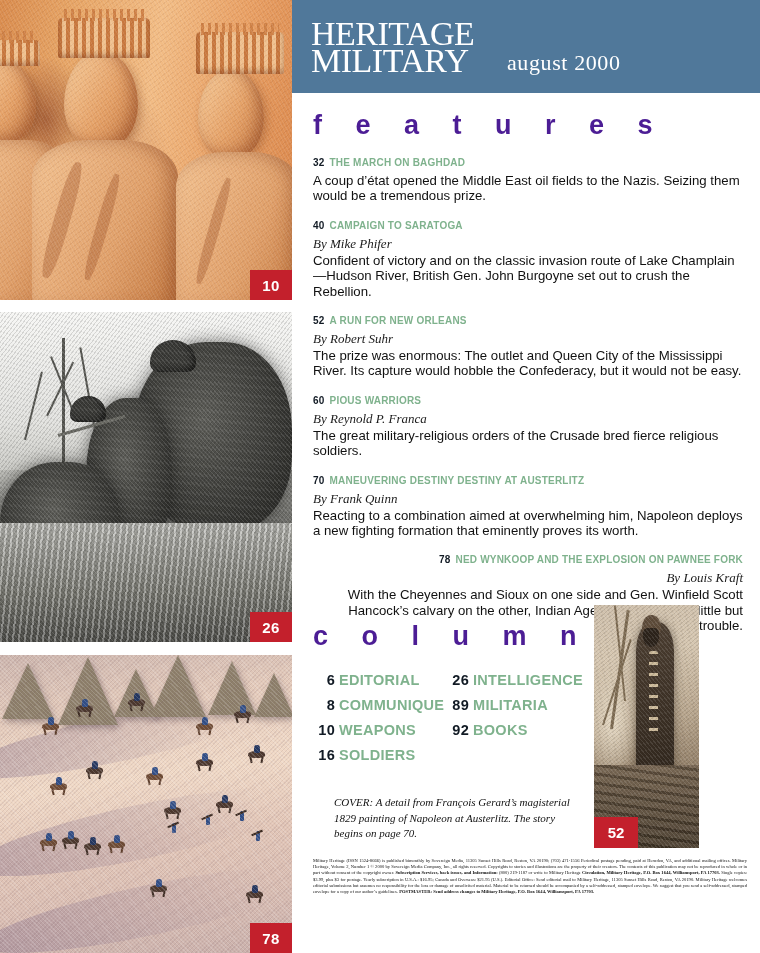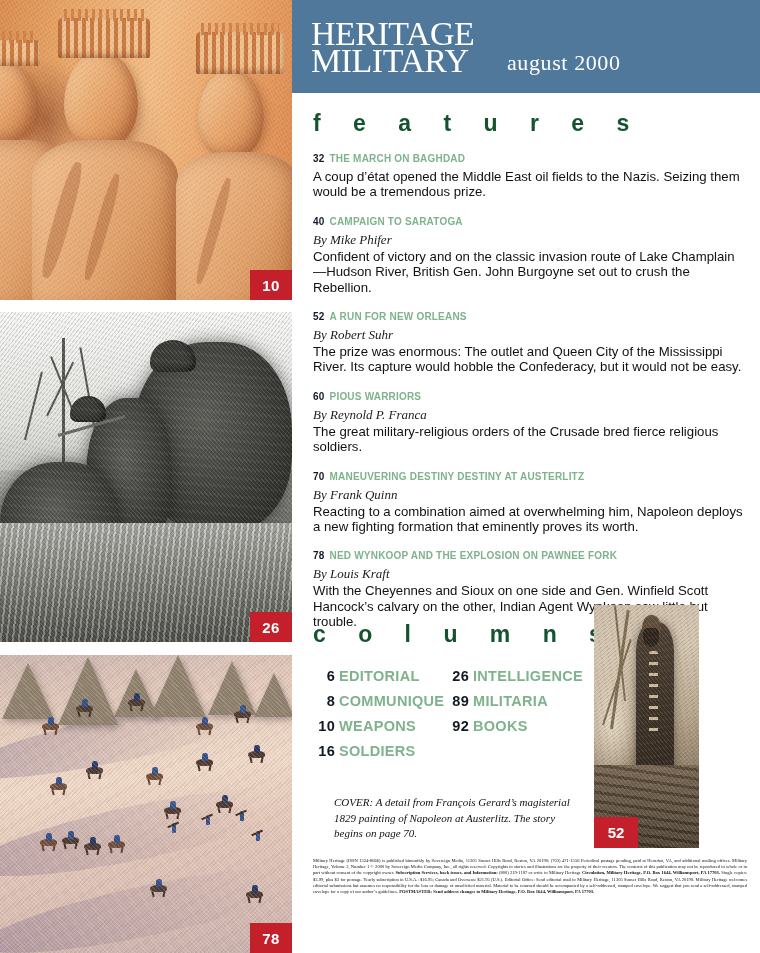--- a/index.html
+++ b/index.html
@@ -230,33 +230,33 @@
   .content {
     position: absolute;
     left: 292px; top: 93px;
     width: 468px;
     height: 860px;
   }
 
   .section-head {
     font-family: "Liberation Sans", sans-serif;
     font-weight: bold;
-    font-size: 23px;
+    font-size: 27px;
     letter-spacing: 13px;
-    color: #14532d;
+    color: #4c1d95;
   }
   .features-head { margin: 17px 0 0 21px; }
   .columns-head  { margin: 0 0 0 21px; }
 
   .features {
     margin: 13px 0 0 21px;
     width: 430px;
   }
   .feature { margin-bottom: 13px; }
-  .feature:last-child { margin-bottom: 0; }
+  .feature:last-child { margin-bottom: 0; text-align: right; }
 
   .f-title {
     font-family: "Liberation Sans", sans-serif;
     font-weight: bold;
     font-size: 10px;
     line-height: 17px;
     color: #7fb28d;
     letter-spacing: .2px;
     margin-bottom: 2px;
   }

